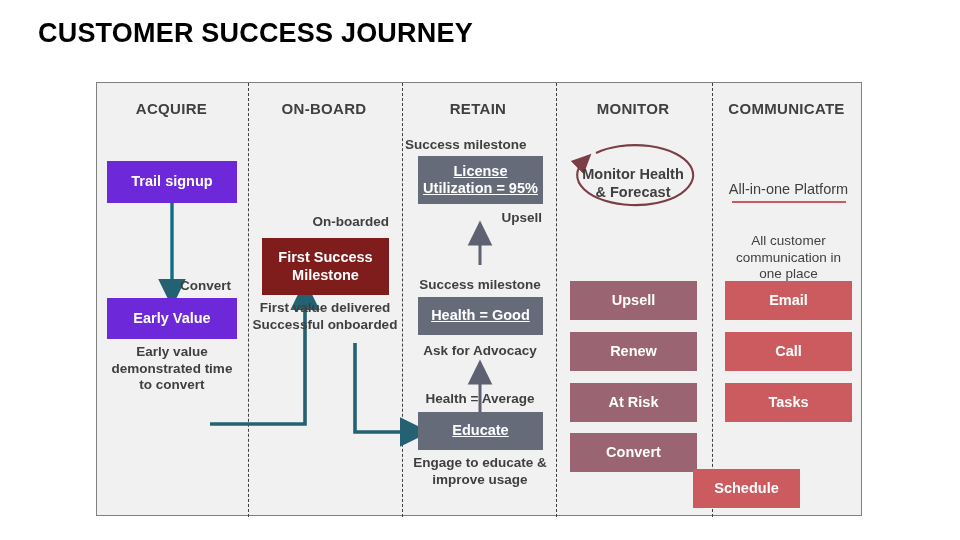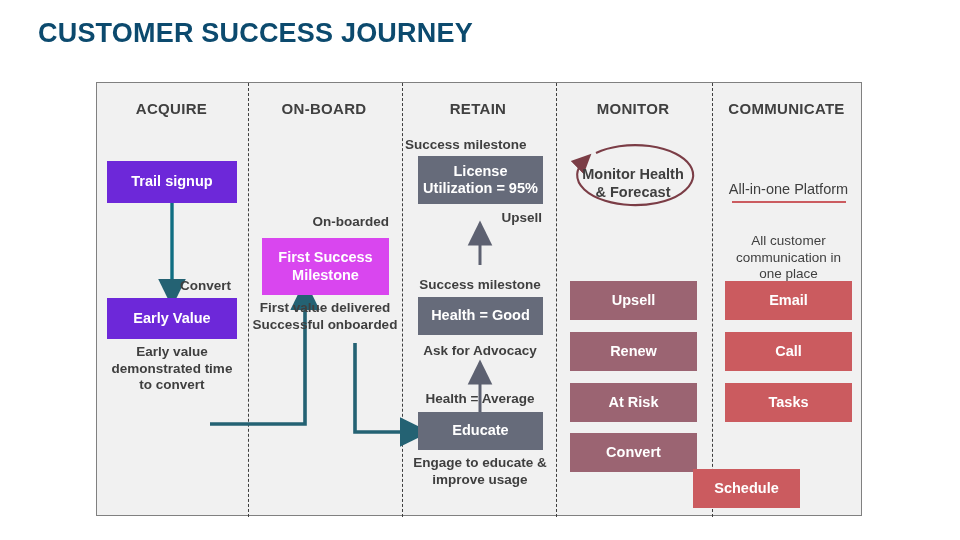--- a/index.html
+++ b/index.html
@@ -8,21 +8,21 @@
     font-family:"Liberation Sans","DejaVu Sans",sans-serif;
     color:#3f3f3f;
     -webkit-font-smoothing:antialiased;
   }
   .slide{position:relative;width:960px;height:540px;}
 
   
   .title{
     position:absolute;left:38px;top:18px;
     font-size:27px;font-weight:bold;letter-spacing:.2px;
-    color:#0c4a6e;
+    color:#000000;
   }
 
   
   .panel{
     position:absolute;left:96px;top:82px;
     width:766px;height:434px;
     background:#f1f1f1;
     border:1px solid #808080;
     box-sizing:border-box;
   }
@@ -39,22 +39,22 @@
   }
 
   
   .box{
     position:absolute;box-sizing:border-box;
     display:flex;align-items:center;justify-content:center;
     color:#ffffff;font-weight:bold;font-size:14.5px;
     text-align:center;line-height:1.18;
   }
   .box.teal{background:#6d28d9;}
-  .box.slateteal{background:#d946ef;}
-  .box.gray{background:#666b7a;}
+  .box.slateteal{background:#7f1d1d;}
+  .box.gray{background:#666b7a;text-decoration:underline;}
   .box.mauve{background:#9b6472;}
   .box.red{background:#cb5b5f;}
 
   
   .cap{
     position:absolute;text-align:center;
     font-size:13.5px;color:#3f3f3f;line-height:1.24;font-weight:bold;
   }
 
   

